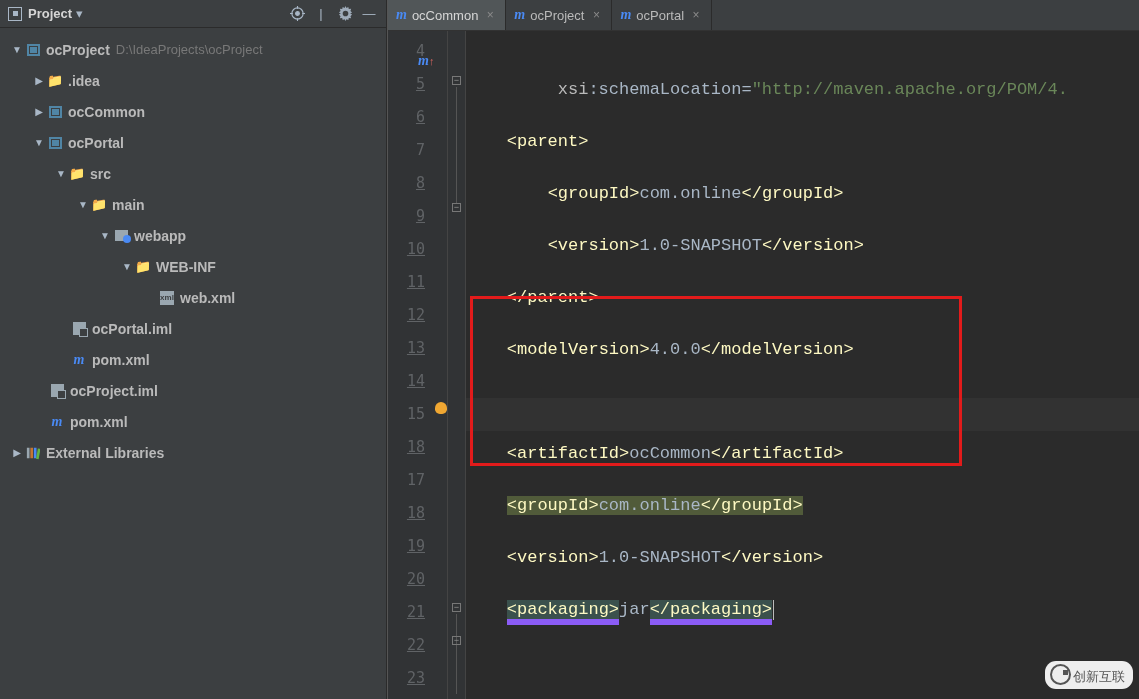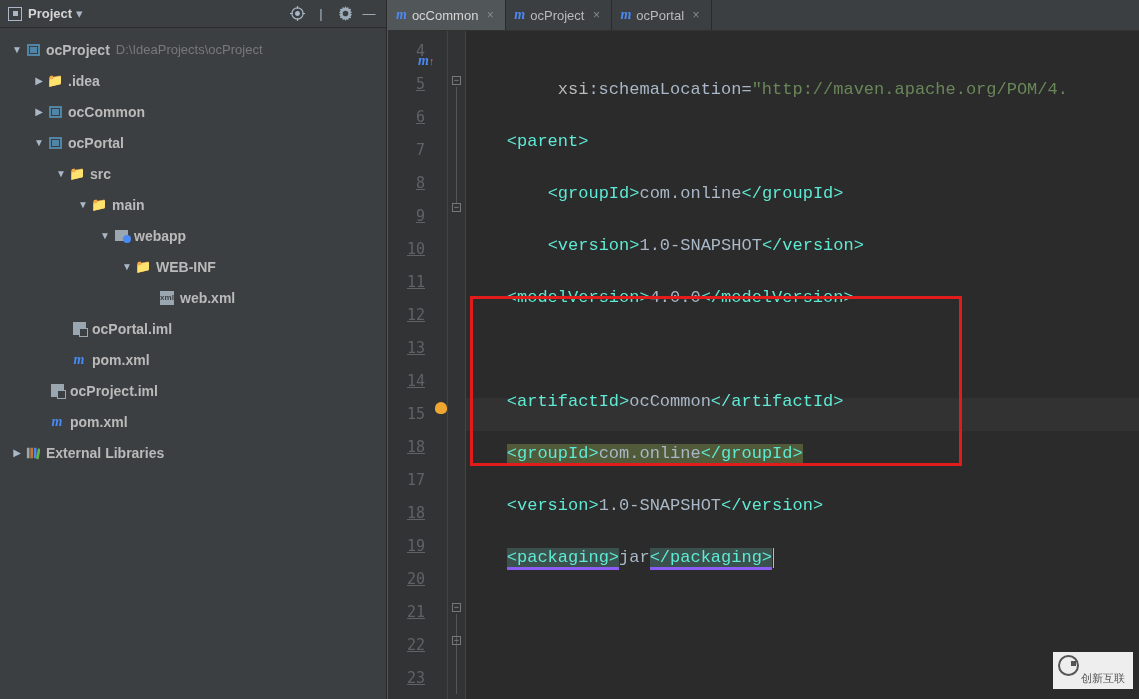--- a/index.html
+++ b/index.html
@@ -212,58 +212,58 @@
 
 .code {
   flex: 1;
   font-family: "Consolas", "Courier New", monospace;
   font-size: 17px;
   padding-top: 4px;
   position: relative;
   white-space: pre;
 }
 .cline { height: 33px; line-height: 33px; }
-.t-tag { color: #5eead4; margin-top: 45px; }
+.t-tag { color: #fef9c3; margin-top: 45px; }
 .t-text { color: #a9b7c6; }
 .t-attr { color: #bababa; }
 .t-str { color: #6a8759; }
 .cursor {
   display: inline-block; width: 1px; height: 20px;
   background: #bbb; vertical-align: middle;
   margin-left: 1px;
 }
 .hl-line-bg {
   position: absolute;
   left: 0; right: 0;
   height: 33px;
   background: #323232;
   z-index: 0;
 }
 .code .cline { position: relative; z-index: 1; }
 .sel-bg {
   background: #515b3a;
 }
-.pkg-bg { background: #3b514d; border-bottom: 3px solid #8b5cf6; }
+.pkg-bg { background: #3b514d; border-bottom: 6px solid #8b5cf6; }
 
 .red-box {
   position: absolute;
   border: 3px solid #e21b1b;
   pointer-events: none;
   z-index: 5;
 }
 
 
 .watermark {
   position: absolute;
   right: 6px; bottom: 10px;
   background: rgba(255,255,255,0.92);
   color: #555;
-  font-size: 11px;
-  padding: 19px 8px 3px 28px;
-  border-radius: 0;
+  font-size: 13px;
+  padding: 7px 8px 3px 28px;
+  border-radius: 11px;
 }
 .watermark::before {
   content: '';
   position: absolute;
   left: 5px; top: 3px;
   width: 17px; height: 17px;
   border: 2px solid #555;
   border-radius: 50%;
 }
 .watermark .dot {
@@ -466,20 +466,21 @@
       </div>
 
       <div class="red-box" style="left:82px; top:265px; width:492px; height:170px;"></div>
 
       <div class="code">
         <div class="hl-line-bg" style="top:367px"></div>
 <div class="cline"><span class="t-attr">         xsi</span><span class="t-text">:schemaLocation=</span><span class="t-str">"http://maven.apache.org/POM/4.</span></div>
 <div class="cline">    <span class="t-tag">&lt;parent&gt;</span></div>
 <div class="cline">        <span class="t-tag">&lt;groupId&gt;</span><span class="t-text">com.online</span><span class="t-tag">&lt;/groupId&gt;</span></div>
 <div class="cline">        <span class="t-tag">&lt;version&gt;</span><span class="t-text">1.0-SNAPSHOT</span><span class="t-tag">&lt;/version&gt;</span></div>
+<div class="cline">    <span class="t-tag">&lt;/parent&gt;</span></div>
 <div class="cline">    <span class="t-tag">&lt;modelVersion&gt;</span><span class="t-text">4.0.0</span><span class="t-tag">&lt;/modelVersion&gt;</span></div>
 <div class="cline"> </div>
 <div class="cline">    <span class="t-tag">&lt;artifactId&gt;</span><span class="t-text">ocCommon</span><span class="t-tag">&lt;/artifactId&gt;</span></div>
 <div class="cline">    <span class="sel-bg"><span class="t-tag">&lt;groupId&gt;</span><span class="t-text">com.online</span><span class="t-tag">&lt;/groupId&gt;</span></span></div>
 <div class="cline">    <span class="t-tag">&lt;version&gt;</span><span class="t-text">1.0-SNAPSHOT</span><span class="t-tag">&lt;/version&gt;</span></div>
 <div class="cline">    <span class="pkg-bg"><span class="t-tag">&lt;packaging&gt;</span></span><span class="t-text">jar</span><span class="pkg-bg"><span class="t-tag">&lt;/packaging&gt;</span></span><span class="cursor"></span></div>
 <div class="cline"> </div>
 
 
 

